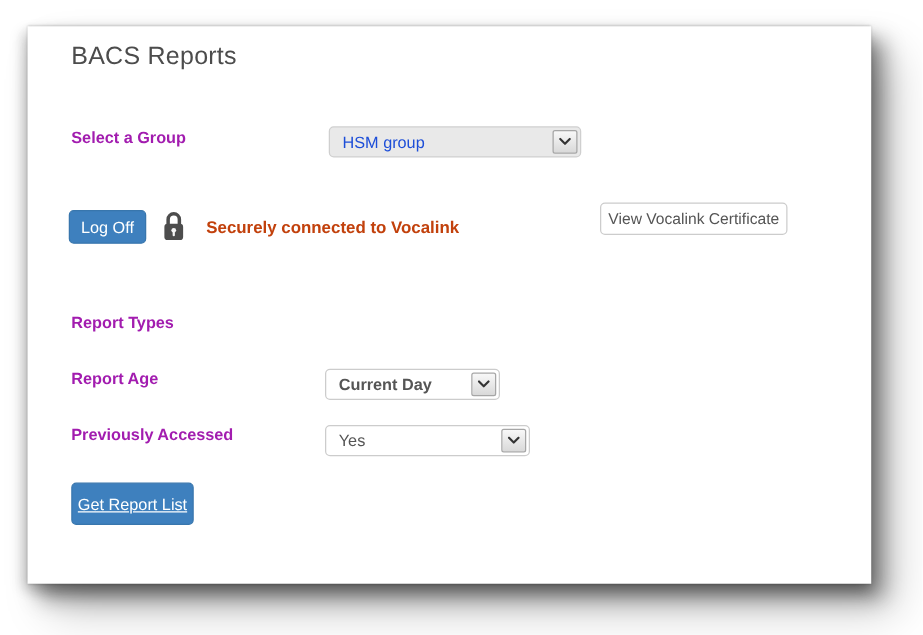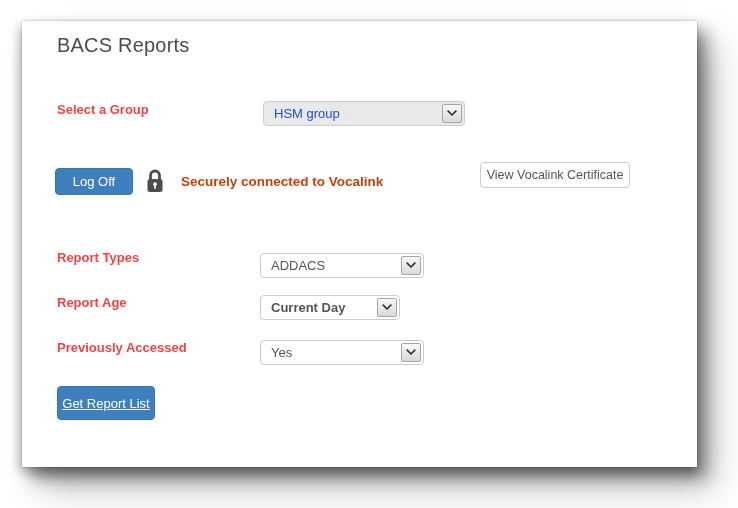--- a/index.html
+++ b/index.html
@@ -26,21 +26,21 @@
   }
 
   .page-title{
     position:absolute; left:35px; top:13px; margin:0;
     font-size:20px; font-weight:400; color:#4c4c4c;
     letter-spacing:.2px;
   }
 
   .form-label{
     position:absolute; left:35px;
-    font-size:13px; font-weight:700; color:#ef4444;
+    font-size:13px; font-weight:700; color:#a21caf;
     line-height:14px;
   }
   .lbl-group{ top:82px; }
   .lbl-f0{ top:230px; }
   .lbl-f1{ top:275px; }
   .lbl-f2{ top:320px; }
 
   
   .select{
     position:absolute; box-sizing:border-box;
@@ -78,21 +78,21 @@
   .btn{
     box-sizing:border-box;
     display:flex; align-items:center; justify-content:center;
     border-radius:4px; font-family:inherit; cursor:pointer;
     white-space:nowrap;
   }
   .btn-primary{
     background:#3e80be; border:1px solid #3876ad; color:#ffffff;
     font-size:13px;
   }
-  .btn-logoff{ width:78px; height:27px; }
+  .btn-logoff{ width:62px; height:27px; }
   .lock-wrap{ margin-left:12px; display:flex; align-items:center; }
   .secure-text{
     margin-left:16px;
     font-size:13.5px; font-weight:700; color:#c2410c;
   }
   .btn-cert{
     position:absolute; left:446px; top:141px;
     width:150px; height:26px;
     background:#ffffff; border:1px solid #cccccc; color:#555555;
     font-size:12.5px;
@@ -133,28 +133,20 @@
           <circle cx="10" cy="16.2" r="1.9" fill="#f5f5f5"></circle>
           <rect x="9.1" y="17.2" width="1.8" height="3.8" rx="0.9" fill="#f5f5f5"></rect>
         </svg>
       </span>
       <span class="secure-text">Securely connected to Vocalink</span>
     </div>
 
     <button class="btn btn-cert">View Vocalink Certificate</button>
 
     <span class="form-label lbl-f0">Report Types</span>
-    <div class="select sel-f0">
-      <span class="val">ADDACS</span>
-      <span class="arrow-box">
-        <svg width="10" height="7" viewBox="0 0 10 7">
-            <path d="M1.2 1.2 L5 5 L8.8 1.2" fill="none" stroke="#333" stroke-width="1.7" stroke-linecap="round" stroke-linejoin="round"></path>
-          </svg>
-      </span>
-    </div>
 
     <span class="form-label lbl-f1">Report Age</span>
     <div class="select sel-f1">
       <span class="val">Current Day</span>
       <span class="arrow-box">
         <svg width="10" height="7" viewBox="0 0 10 7">
             <path d="M1.2 1.2 L5 5 L8.8 1.2" fill="none" stroke="#333" stroke-width="1.7" stroke-linecap="round" stroke-linejoin="round"></path>
           </svg>
       </span>
     </div>

